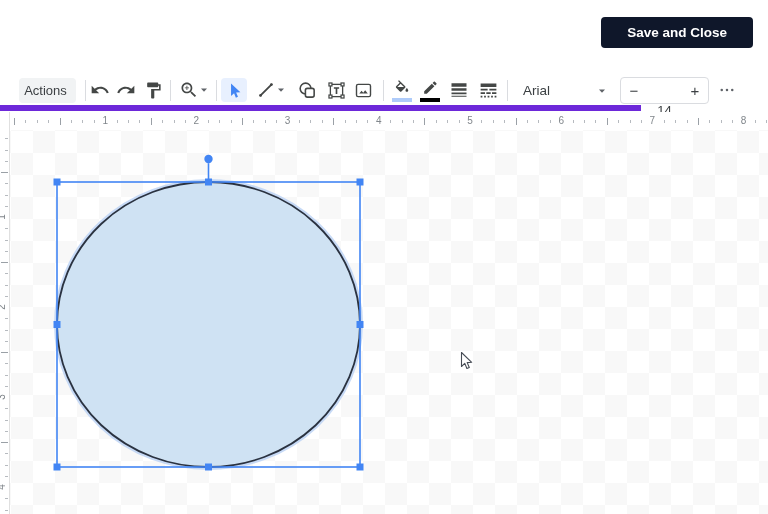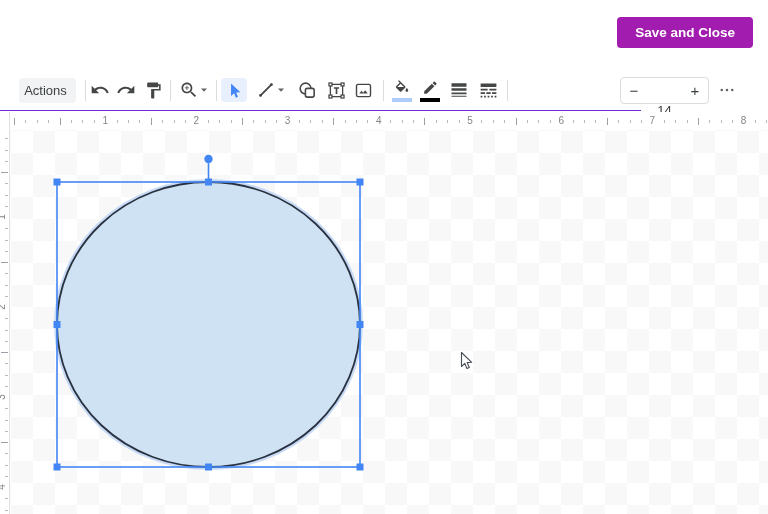--- a/index.html
+++ b/index.html
@@ -1,23 +1,23 @@
 <!DOCTYPE html>
 <html><head>
 <meta charset="utf-8">
 <style>
   html,body{margin:0;padding:0;width:768px;height:514px;overflow:hidden;background:#fff;
     font-family:"Liberation Sans", sans-serif;-webkit-font-smoothing:antialiased;}
   .header{position:absolute;left:0;top:0;width:768px;height:70px;background:#fff;}
   .title{position:absolute;left:21px;top:19px;font-size:21px;color:#202124;}
   .autosave{position:absolute;left:233px;top:28px;font-size:12.5px;color:#80868b;}
-  .save-btn{position:absolute;right:15px;top:17px;height:31px;padding:0 18px;background:#a21caf;
+  .save-btn{position:absolute;right:15px;top:17px;height:31px;padding:0 26px;background:#0f172a;
     color:#fff;font-size:13.5px;font-weight:bold;border:none;border-radius:4px;cursor:pointer;
     font-family:"Liberation Sans", sans-serif;}
-  .toolbar{position:absolute;left:0;top:70px;width:641px;height:41px;background:#fff;border-bottom:1px solid #6d28d9;box-sizing:border-box;}
+  .toolbar{position:absolute;left:0;top:70px;width:641px;height:41px;background:#fff;border-bottom:6px solid #6d28d9;box-sizing:border-box;}
   .tb{position:absolute;top:7px;width:26px;height:26px;border:none;background:transparent;border-radius:4px;
     display:flex;align-items:center;justify-content:center;padding:0;cursor:pointer;}
   .tb svg{display:block;}
   .sep{position:absolute;top:10px;width:1px;height:21px;background:#dadce0;}
   .actions-btn{position:absolute;left:19px;top:8px;height:25px;width:57px;background:#f1f3f4;border:none;
     border-radius:4px;display:flex;align-items:center;justify-content:center;gap:4px;cursor:pointer;
     font-size:13px;color:#3c4043;font-family:"Liberation Sans", sans-serif;}
   .dd-wrap{display:flex;align-items:center;}
   .caret{width:10px;height:10px;}
   .color-tool{display:flex;flex-direction:column;align-items:center;justify-content:flex-end;height:24px;}
@@ -156,20 +156,26 @@
         <path fill="#444746" d="M3 17h18v-2H3v2zm0 3h18v-1H3v1zm0-7h18v-3H3v3zm0-9v4h18V4H3z"></path>
       </svg>
   </button>
   <button class="tb" style="left:475px">
     <svg width="21" height="21" viewBox="0 0 24 24">
         <path fill="#444746" d="M3 16h5v-2H3v2zm6.5 0h5v-2h-5v2zm6.5 0h5v-2h-5v2zM3 20h2v-2H3v2zm4 0h2v-2H7v2zm4 0h2v-2h-2v2zm4 0h2v-2h-2v2zm4 0h2v-2h-2v2zM3 12h8v-2H3v2zm10 0h8v-2h-8v2zM3 4v4h18V4H3z"></path>
       </svg>
   </button>
   <div class="sep" style="left:507px"></div>
 
+  <button class="font-select">
+    <span>Arial</span>
+    <svg class="caret" viewBox="0 0 10 10">
+        <path d="M2 3.5 L5 6.8 L8 3.5 Z" fill="#5f6368"></path>
+      </svg>
+  </button>
 
   <div class="sizegroup">
     <button class="sg-btn">−</button>
     <div class="sg-val">14</div>
     <button class="sg-btn">+</button>
   </div>
 
   <button class="tb" style="left:714px">
     <svg width="18" height="18" viewBox="0 0 24 24">
       <circle cx="5" cy="12" r="1.7" fill="#5f6368"></circle>

